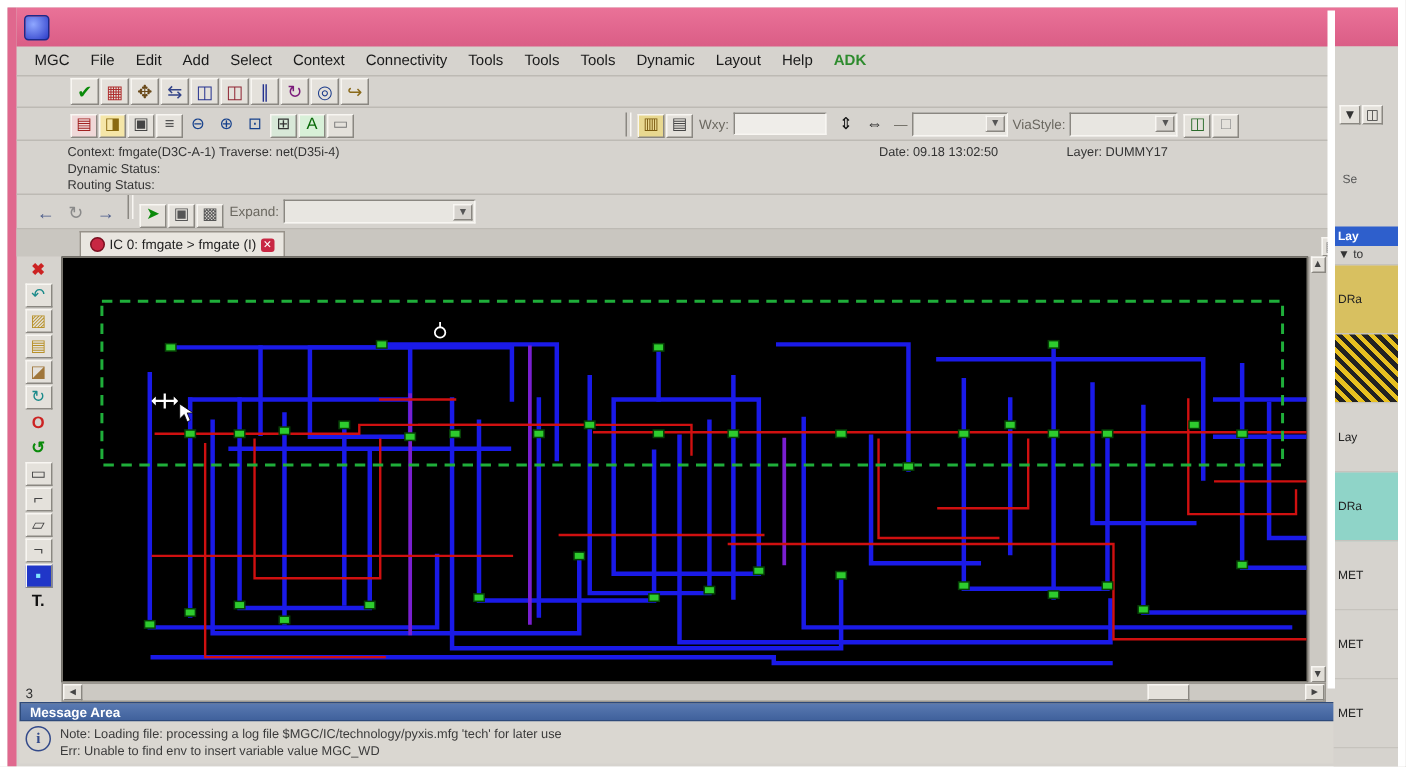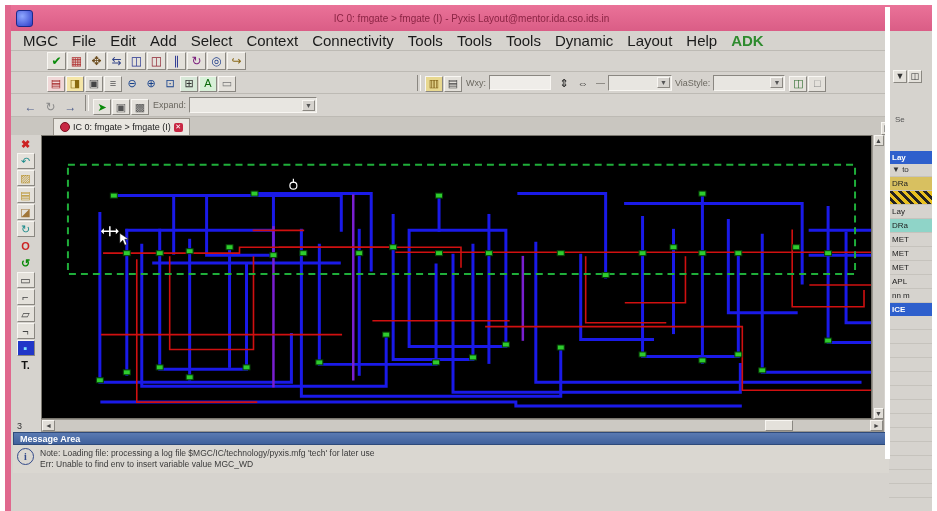--- a/index.html
+++ b/index.html
@@ -9,21 +9,21 @@
           border-left:6px solid #e0688e;background:#d6d3ce;}
   
   .titlebar{position:relative;height:26px;background:linear-gradient(#ea7298,#da5d86);
             display:flex;align-items:center;}
   .app-icon{width:15px;height:15px;margin-left:5px;border-radius:3px;
             background:radial-gradient(circle at 35% 35%,#8fa7ff,#2c3cc8);border:1px solid #1a2a8a;}
   .title-text{position:absolute;left:0;right:0;text-align:center;font-size:10px;color:#8b2444;}
   
   .row{position:relative;border-bottom:1px solid #bdbab4;box-sizing:border-box;}
   .menubar{height:20px;display:flex;align-items:center;padding-left:6px;gap:2px;}
-  .menu-item{font-size:15px;padding:1px 6px;color:#1a1a1a;}
+  .menu-item{font-size:10px;padding:1px 6px;color:#1a1a1a;}
   .menu-item.adk{color:#2e8b2e;font-weight:bold;}
   .tbrow{height:21px;display:flex;align-items:center;padding-left:36px;}
   .tbrow2{height:22px;display:flex;align-items:center;padding-left:36px;}
   .icn{display:inline-flex;width:18px;height:16px;align-items:center;justify-content:center;
        font-size:11px;line-height:1;margin-right:1px;background:#e4e1db;
        border:1px solid;border-color:#f8f6f2 #8a8781 #8a8781 #f8f6f2;box-sizing:border-box;}
   .icn.big{width:19px;height:18px;font-size:12px;}
   .icn.flat{border-color:transparent;background:transparent;}
   .icn.mini{width:14px;height:13px;font-size:9px;}
   .vsep{display:inline-block;width:2px;height:16px;margin:0 4px;
@@ -77,34 +77,33 @@
            font-size:10px;font-weight:bold;font-family:"Liberation Serif",serif;
            display:flex;align-items:center;justify-content:center;flex:none;}
   .msg-lines div{font-size:8.5px;line-height:11px;color:#3a3a3a;white-space:nowrap;}
   
   .rightcol{position:absolute;top:26px;right:0;width:43px;bottom:0;background:#d6d3ce;font-size:8px;overflow:hidden;}
   .rc-topicons{position:absolute;top:39px;left:4px;display:flex;}
   .rc-sel{position:absolute;top:84px;left:6px;color:#555;}
   .layers{position:absolute;top:120px;left:0;right:0;bottom:0;}
   .layers-hdr{background:#2e5fcc;color:#fff;font-weight:bold;padding:2px 3px;height:9px;line-height:9px;}
   .layer-filter{height:12px;line-height:12px;padding:0 3px;color:#333;border-bottom:1px solid #c6c3bd;}
-  .layer-row{height:13px;line-height:13px;padding:0 3px;border-bottom:1px solid #c6c3bd;
+  .layer-row{height:13px;line-height:13px;padding:16px 3px;border-bottom:1px solid #c6c3bd;
              background:#d6d3ce;color:#222;white-space:nowrap;overflow:hidden;}
   .layer-row.hatch{background:repeating-linear-gradient(45deg,#e8c020 0 3px,#222 3px 6px);}
   .seam{position:absolute;left:885px;top:7px;width:5px;height:452px;background:#fff;z-index:50;}
 </style>
 </head>
 <body>
 
 <div class="stage">
   <div class="window">
 
     <div class="titlebar">
       <div class="app-icon"></div>
-      <div class="title-text">IC 0: fmgate &gt; fmgate (I) - Pyxis Layout@mentor.ida.cso.ids.in</div>
     </div>
 
     <div class="row menubar" id="menubar">
         <span class="menu-item">MGC</span>
         <span class="menu-item">File</span>
         <span class="menu-item">Edit</span>
         <span class="menu-item">Add</span>
         <span class="menu-item">Select</span>
         <span class="menu-item">Context</span>
         <span class="menu-item">Connectivity</span>
@@ -143,20 +142,29 @@
         <span class="arr">▼</span>
       </span>
       <span class="lbl">ViaStyle:</span>
       <span class="combo" style="width:72px;">
         <span></span>
         <span class="arr">▼</span>
       </span>
       <span style="margin-left:4px;"><span class="icn " style="color: rgb(42, 106, 42);">◫</span><span class="icn " style="color: rgb(136, 136, 136);">□</span></span>
     </div>
 
+    <div class="row statusblk">
+      <div class="l1">
+        <span style="left:34px;">Context: fmgate(D3C-A-1)   Traverse: net(D35i-4)</span>
+        <span style="left:575px;">Date: 09.18 13:02:50</span>
+        <span style="left:700px;">Layer: DUMMY17</span>
+      </div>
+      <div class="l2">Dynamic Status:</div>
+      <div class="l3">Routing Status:</div>
+    </div>
 
     <div class="row navrow">
       <span><span class="icn flat big" style="color: rgb(74, 90, 138);">←</span><span class="icn flat big" style="color: rgb(138, 138, 138);">↻</span><span class="icn flat big" style="color: rgb(74, 90, 138);">→</span><span class="vsep"></span><span class="icn " style="color: rgb(10, 138, 10);">➤</span><span class="icn " style="color: rgb(85, 85, 85);">▣</span><span class="icn " style="color: rgb(85, 85, 85);">▩</span></span>
       <span class="lbl">Expand:</span>
       <span class="combo" style="width:128px;">
         <span></span>
         <span class="arr">▼</span>
       </span>
     </div>
 

